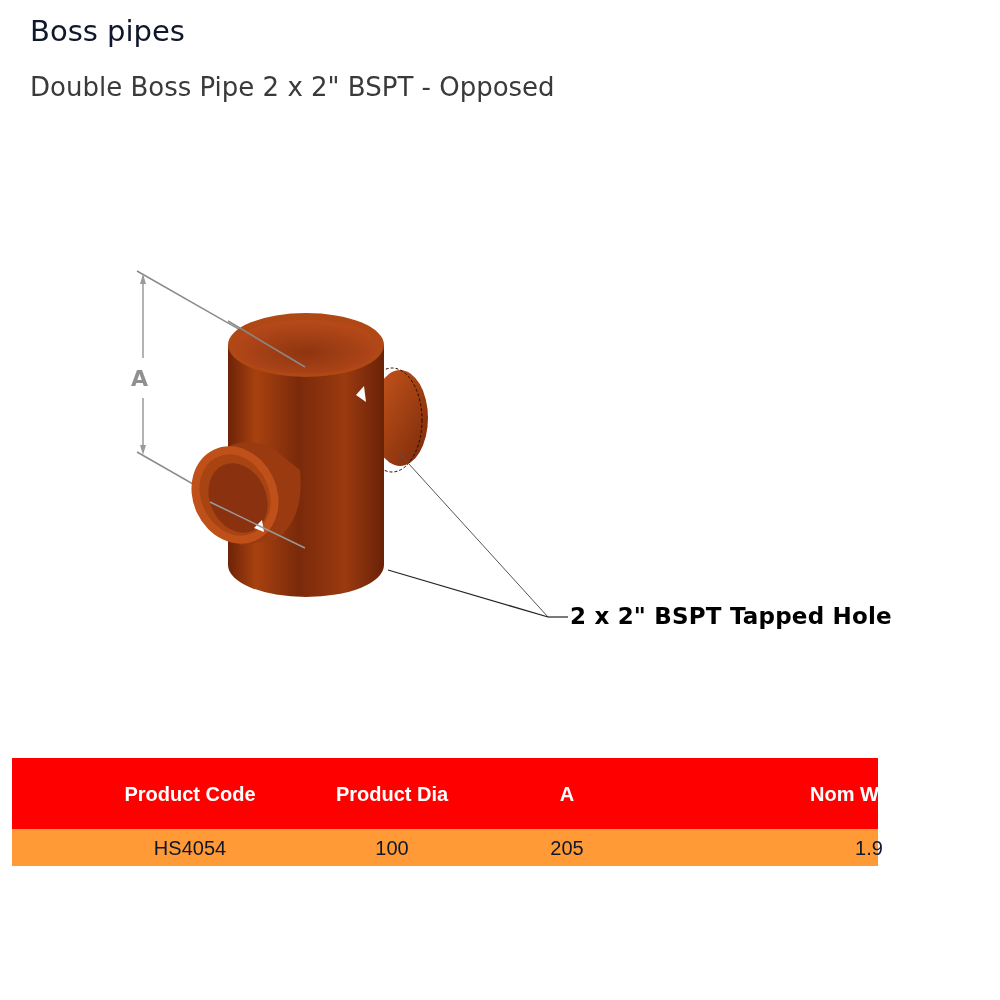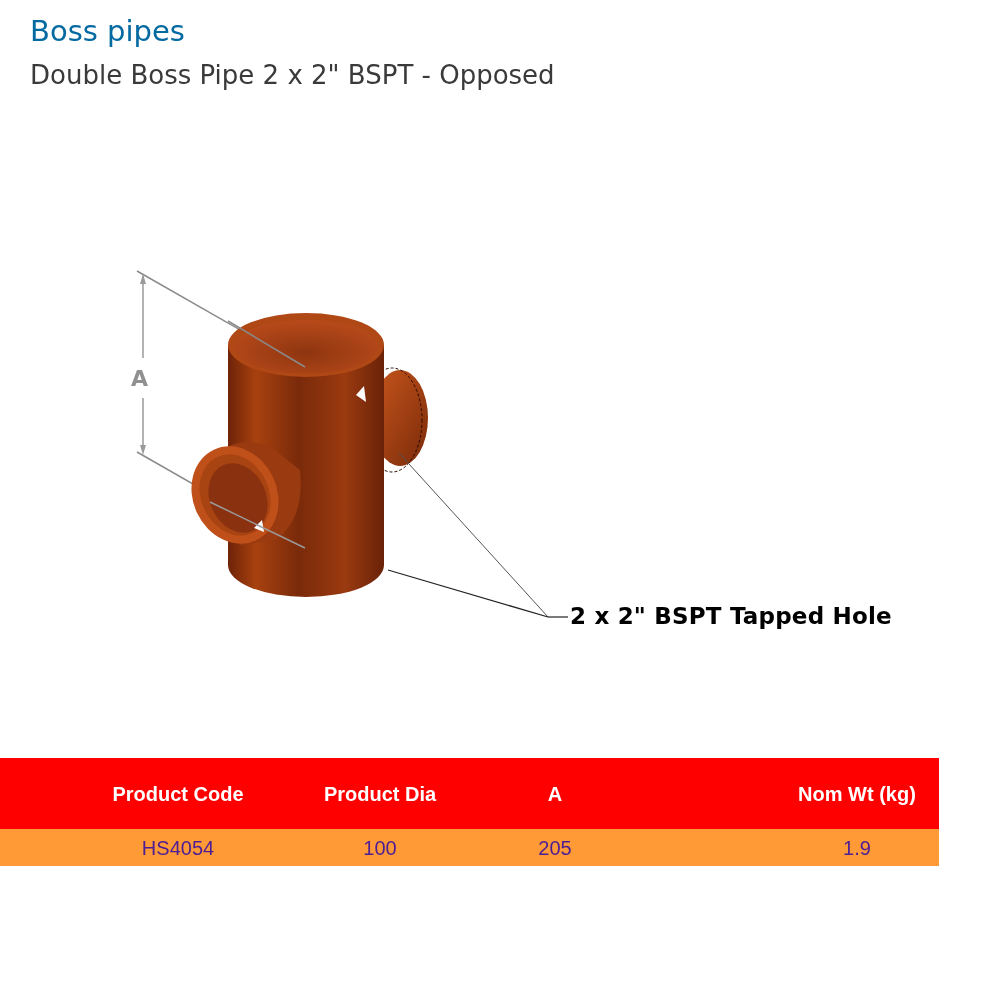--- a/index.html
+++ b/index.html
@@ -1,27 +1,27 @@
 <!DOCTYPE html>
 <html><head>
   <meta charset="utf-8">
   <style>
     html, body { margin: 0; padding: 0; background: #ffffff; }
     body { width: 1000px; height: 1000px; position: relative; overflow: hidden; font-family: "DejaVu Sans", sans-serif; }
-    .title { position: absolute; left: 30px; top: 14px; font-size: 29px; color: #0369a1; letter-spacing: 0px; font-family: "DejaVu Sans", sans-serif; }
-    .subtitle { position: absolute; left: 30px; top: 60px; font-size: 26px; color: #3a3a3a; font-family: "DejaVu Sans", sans-serif; }
+    .title { position: absolute; left: 30px; top: 14px; font-size: 29px; color: #0f172a; letter-spacing: 0px; font-family: "DejaVu Sans", sans-serif; }
+    .subtitle { position: absolute; left: 30px; top: 72px; font-size: 26px; color: #3a3a3a; font-family: "DejaVu Sans", sans-serif; }
     .diagram { position: absolute; left: 0; top: 0; width: 1000px; height: 720px; }
     .callout { position: absolute; left: 570px; top: 603px; font-size: 23px; font-weight: bold; color: #000; font-family: "DejaVu Sans", sans-serif; letter-spacing: 0.2px; }
     .dim-label { position: absolute; left: 131px; top: 366px; font-size: 22px; font-weight: bold; color: #909090; font-family: "DejaVu Sans", sans-serif; }
-    .table { position: absolute; left: 0; top: 758px; width: 939px; }
+    .table { position: absolute; left: 12px; top: 758px; width: 866px; }
     .thead { height: 71px; background: #ff0000; display: flex; align-items: center; }
     .trow { height: 37px; background: #ff9a36; display: flex; align-items: center; }
     .cell { position: absolute; text-align: center; transform: translateX(-50%); white-space: nowrap; }
     .thead .cell { color: #ffffff; font-weight: bold; font-size: 20px; font-family: "Liberation Sans", sans-serif; top: 25px; }
-    .trow .cell { color: #4c1d95; font-size: 20px; font-family: "Liberation Sans", sans-serif; top: 79px; }
+    .trow .cell { color: #0f172a; font-size: 20px; font-family: "Liberation Sans", sans-serif; top: 79px; }
   </style>
 </head>
 <body>
 
 <div class="title">Boss pipes</div>
 <div class="subtitle">Double Boss Pipe 2 x 2" BSPT - Opposed</div>
 
 <svg class="diagram" viewBox="0 0 1000 720" xmlns="http://www.w3.org/2000/svg">
   <defs>
     <linearGradient id="bodyGrad" x1="0" x2="1" y1="0" y2="0">

